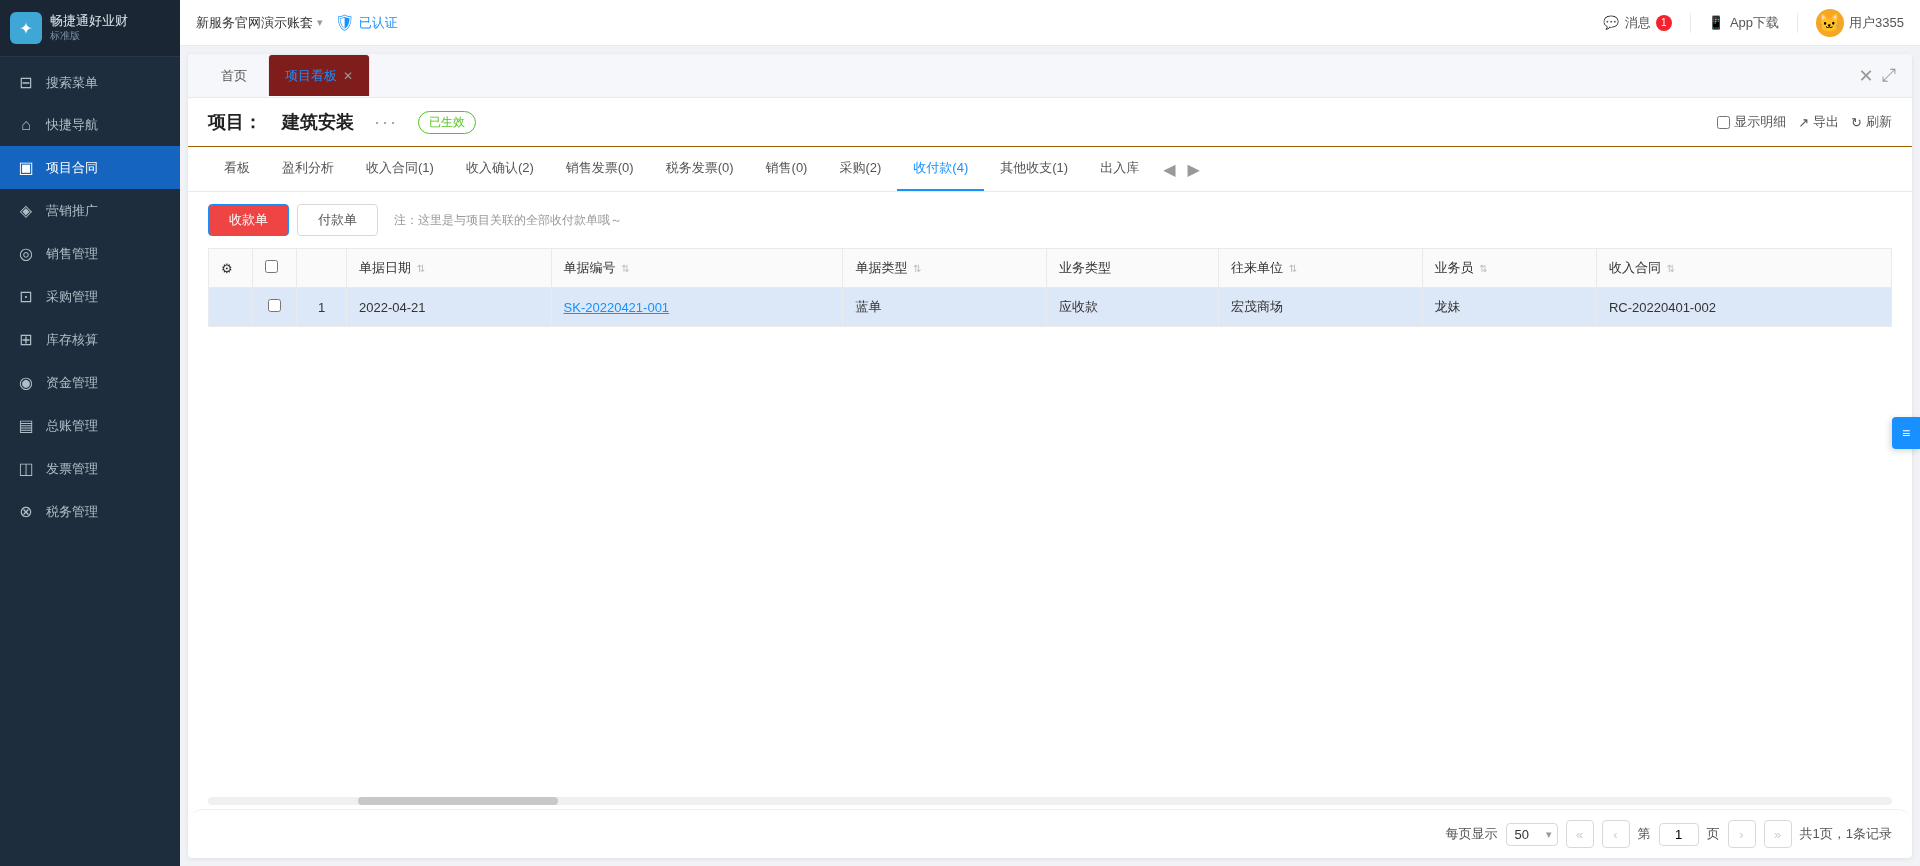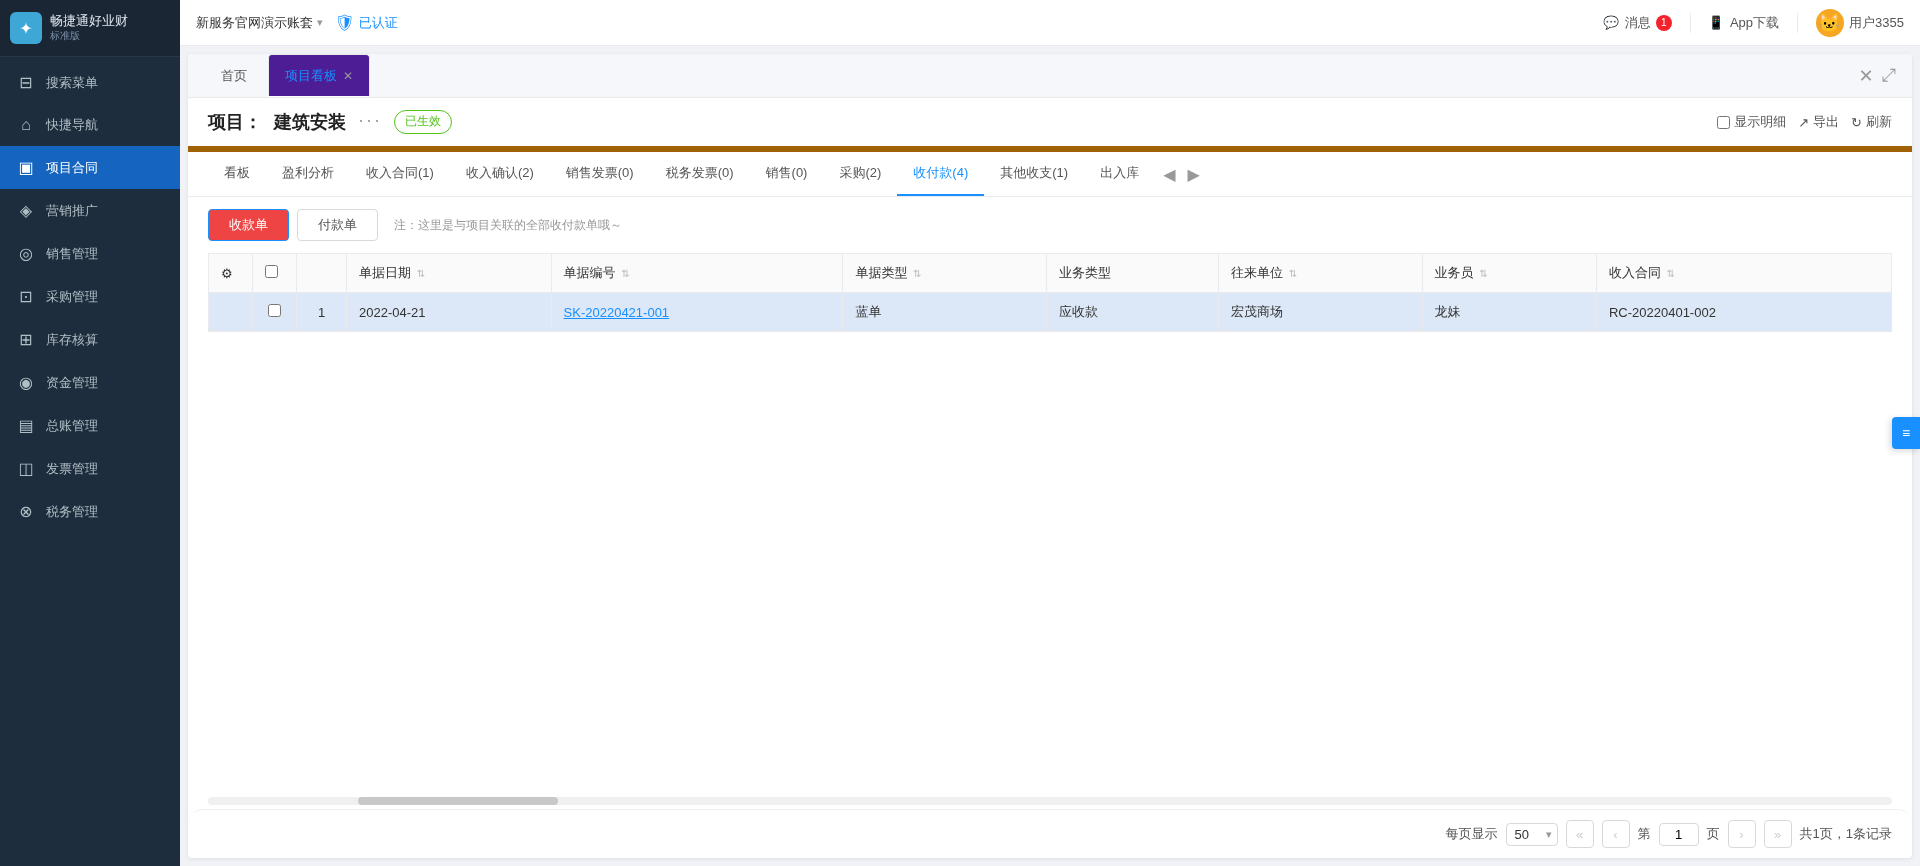--- a/index.html
+++ b/index.html
@@ -92,34 +92,34 @@
       height: 44px;
       gap: 4px;
     }
     .tab-item {
       display: flex; align-items: center; gap: 6px;
       padding: 8px 16px; cursor: pointer; font-size: 13px;
       color: #555; border-radius: 4px 4px 0 0;
       height: 100%; border: 1px solid transparent;
     }
     .tab-item.active {
-      background: #4c1d95; color: #1890ff;
+      background: #7f1d1d; color: #1890ff;
       border-color: #e8eaec #e8eaec #fff;
       font-weight: 500;
     }
     .tab-close { font-size: 12px; color: #999; cursor: pointer; }
     .tabs-actions { margin-left: auto; display: flex; align-items: center; gap: 8px; }
     .tabs-action-btn { font-size: 18px; color: #999; cursor: pointer; background: none; border: none; }
 
     
     .page-header {
-      display: flex; 
+      display: flex; align-items: center;
       padding: 12px 20px;
-      border-bottom: 6px solid #a16207;
-      gap: 12px;
+      border-bottom: 1px solid #a16207;
+      gap: 20px;
     }
     .project-title { font-size: 18px; font-weight: 600; color: #222; }
     .project-more { color: #999; cursor: pointer; font-size: 18px; letter-spacing: 2px; }
     .status-badge {
       border: 1px solid #52c41a; color: #52c41a;
       border-radius: 12px; padding: 2px 10px; font-size: 12px;
     }
     .header-actions { margin-left: auto; display: flex; align-items: center; gap: 12px; }
     .header-checkbox-label { display: flex; align-items: center; gap: 4px; color: #555; font-size: 13px; cursor: pointer; }
     .header-action-btn { display: flex; align-items: center; gap: 4px; color: #555; font-size: 13px; cursor: pointer; }

